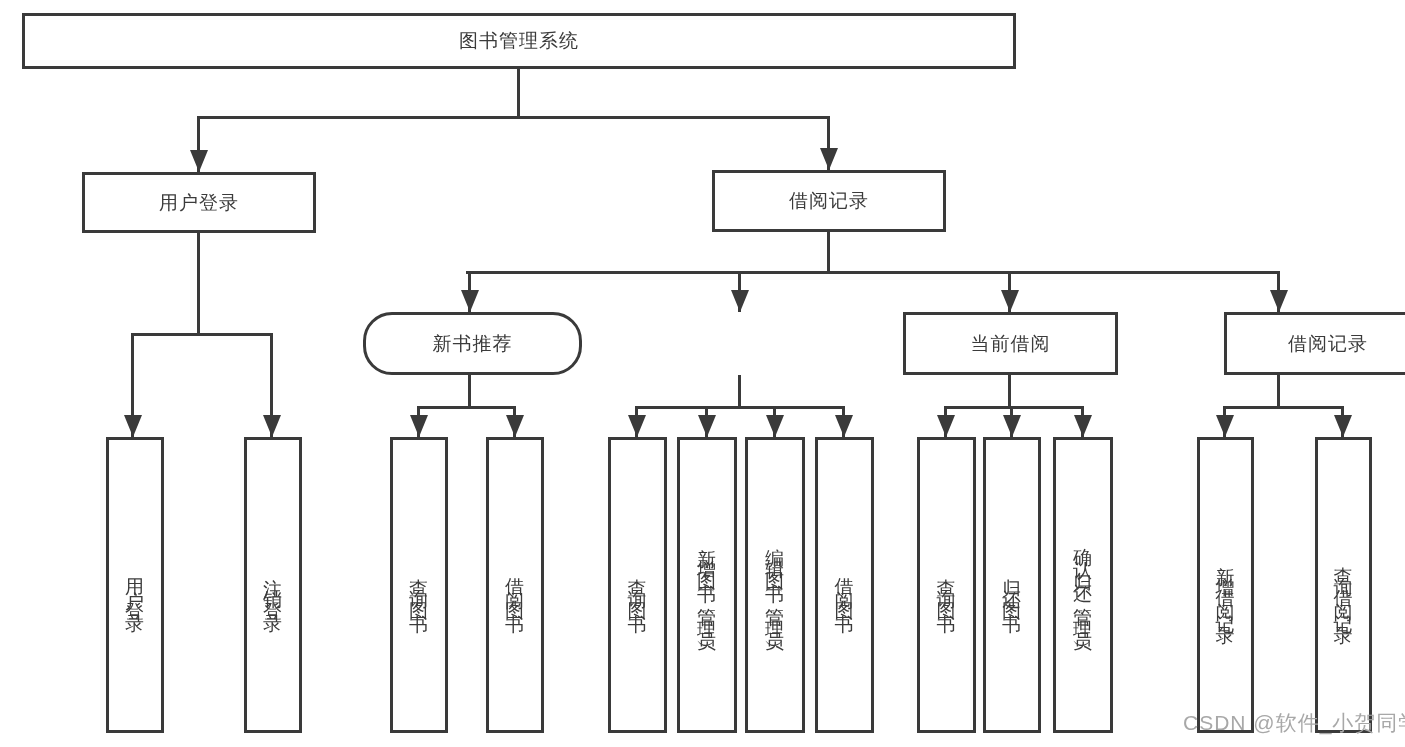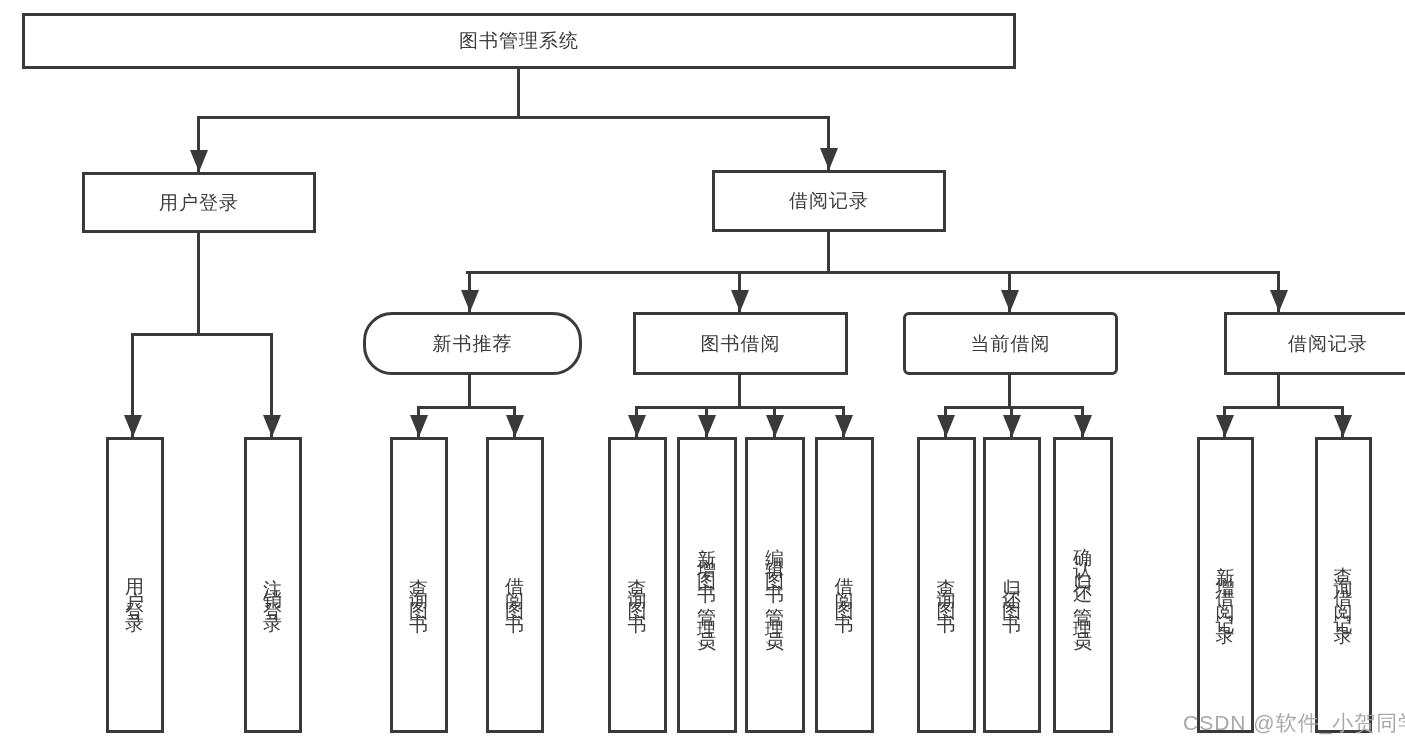--- a/index.html
+++ b/index.html
@@ -29,21 +29,21 @@
     letter-spacing:12px;
     line-height:1;
     padding-top:4px;
   }
   
   .b-root{left:22px;top:13px;width:994px;height:56px;}
   .b-userlogin{left:82px;top:172px;width:234px;height:61px;}
   .b-bookmgmt{left:712px;top:170px;width:234px;height:62px;}
   .b-newbook{left:363px;top:312px;width:219px;height:63px;border-radius:29px;}
   .b-bookborrow{left:633px;top:312px;width:215px;height:63px;}
-  .b-curborrow{left:903px;top:312px;width:215px;height:63px;border-radius:6px;}
+  .b-curborrow{left:903px;top:312px;width:215px;height:63px;}
   .b-recborrow{left:1224px;top:312px;width:208px;height:63px;}
   .b-a1{left:106px;top:437px;width:58px;height:296px;}
   .b-a2{left:244px;top:437px;width:58px;height:296px;}
   .b-b1{left:390px;top:437px;width:58px;height:296px;}
   .b-b2{left:486px;top:437px;width:58px;height:296px;}
   .b-c1{left:608px;top:437px;width:59px;height:296px;}
   .b-c2{left:677px;top:437px;width:60px;height:296px;}
   .b-c3{left:745px;top:437px;width:60px;height:296px;}
   .b-c4{left:815px;top:437px;width:59px;height:296px;}
   .b-d1{left:917px;top:437px;width:59px;height:296px;}
@@ -73,21 +73,20 @@
 <body>
 
 <div id="stage">
 
   <div class="node b-root">图书管理系统</div>
 
   <div class="node b-userlogin">用户登录</div>
   <div class="node b-bookmgmt">借阅记录</div>
 
   <div class="node b-newbook">新书推荐</div>
-  <div class="node b-bookborrow">图书借阅</div>
   <div class="node b-curborrow">当前借阅</div>
   <div class="node b-recborrow">借阅记录</div>
 
   <div class="node leaf b-a1">用户登录</div>
   <div class="node leaf b-a2">注销登录</div>
 
   <div class="node leaf b-b1">查询图书</div>
   <div class="node leaf b-b2">借阅图书</div>
 
   <div class="node leaf b-c1">查询图书</div>

